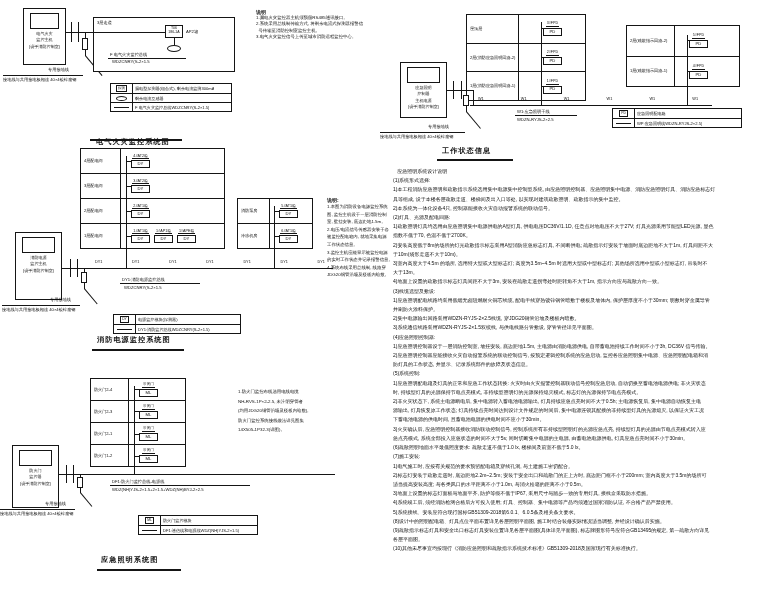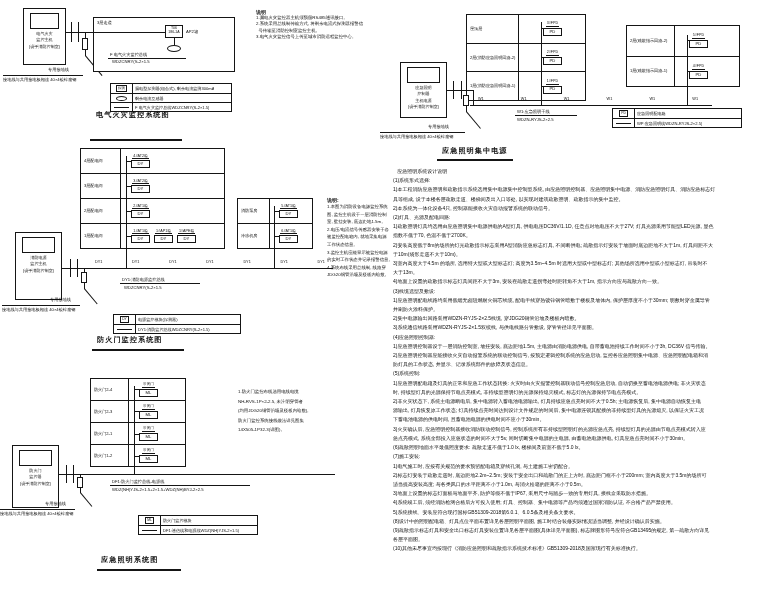--- a/index.html
+++ b/index.html
@@ -100,21 +100,21 @@
           </div>
         <div class="llab">剩余电流互感器</div>
       </div>
       <div class="lrow">
         <div class="lsym">
             <span class="lgline"></span>
           </div>
         <div class="llab">F 电气火灾监控总线WDZCNRY(S-2×1.5)</div>
       </div>
     </div>
-    <div class="t f7" style="left:96px;top:111px">电气火灾监控系统图</div>
+    <div class="t f7" style="left:96px;top:138px">电气火灾监控系统图</div>
     <div class="hl" style="left:90px;top:139px;width:92px;height:1.5px"></div>
   </div>
 
   <div class="notes" style="left:256px;top:9px;--nlh:6.4px">
     <div class="nh">说明</div>
     <div>
         <div class="nl">1.漏电火灾监控器主机须预留RS485通讯接口。</div>
         <div class="nl">2.系统采用总线制传输方式, 将剩余电流式探测器报警信</div>
         <div class="nl">  号传输至消防控制室监控主机。</div>
         <div class="nl">3.电气火灾监控信号上传至城市消防远程监控中心。</div>
@@ -230,21 +230,21 @@
           </div>
         <div class="llab">应急照明配电箱</div>
       </div>
       <div class="lrow">
         <div class="lsym">
             <span class="lgline"></span>
           </div>
         <div class="llab">WP:应急照明线WDZN-RYJS-2×2.5)</div>
       </div>
     </div>
-    <div class="t f7" style="left:442px;top:147px">应急照明集中电源</div>
+    <div class="t f7" style="left:442px;top:147px">工作状态信息</div>
     <div class="hl" style="left:437px;top:159px;width:76px;height:1.5px"></div>
   </div>
 
   <div class="layer">
     <div class="tbl" style="left:80px;top:148px;width:145px;height:101px;--lw:40px;--pl:10px;--gp:4px">
 
         <div class="trow">
           <div class="tlabel">4层配电间</div>
           <div class="tdev">
 
@@ -368,21 +368,21 @@
           </div>
         <div class="llab">电源监控模块(探测器)</div>
       </div>
       <div class="lrow">
         <div class="lsym">
             <span class="lgline"></span>
           </div>
         <div class="llab">DY1:消防监控总线WDZCNRY(S-2×1.5)</div>
       </div>
     </div>
-    <div class="t f7" style="left:97px;top:336px">防火门监控系统图</div>
+    <div class="t f7" style="left:97px;top:336px">消防电源监控系统图</div>
     <div class="hl" style="left:92px;top:349px;width:92px;height:1.5px"></div>
   </div>
 
   <div class="notes" style="left:327px;top:197px;--nlh:7.6px">
     <div class="nh">说明:</div>
     <div>
         <div class="nl">1.本图为消防设备电源监控系统</div>
         <div class="nl">图, 监控主机设于一层消防控制</div>
         <div class="nl">室, 壁挂安装, 底边距地1.5m。</div>
         <div class="nl">2.电压/电流信号传感器安装于各</div>

